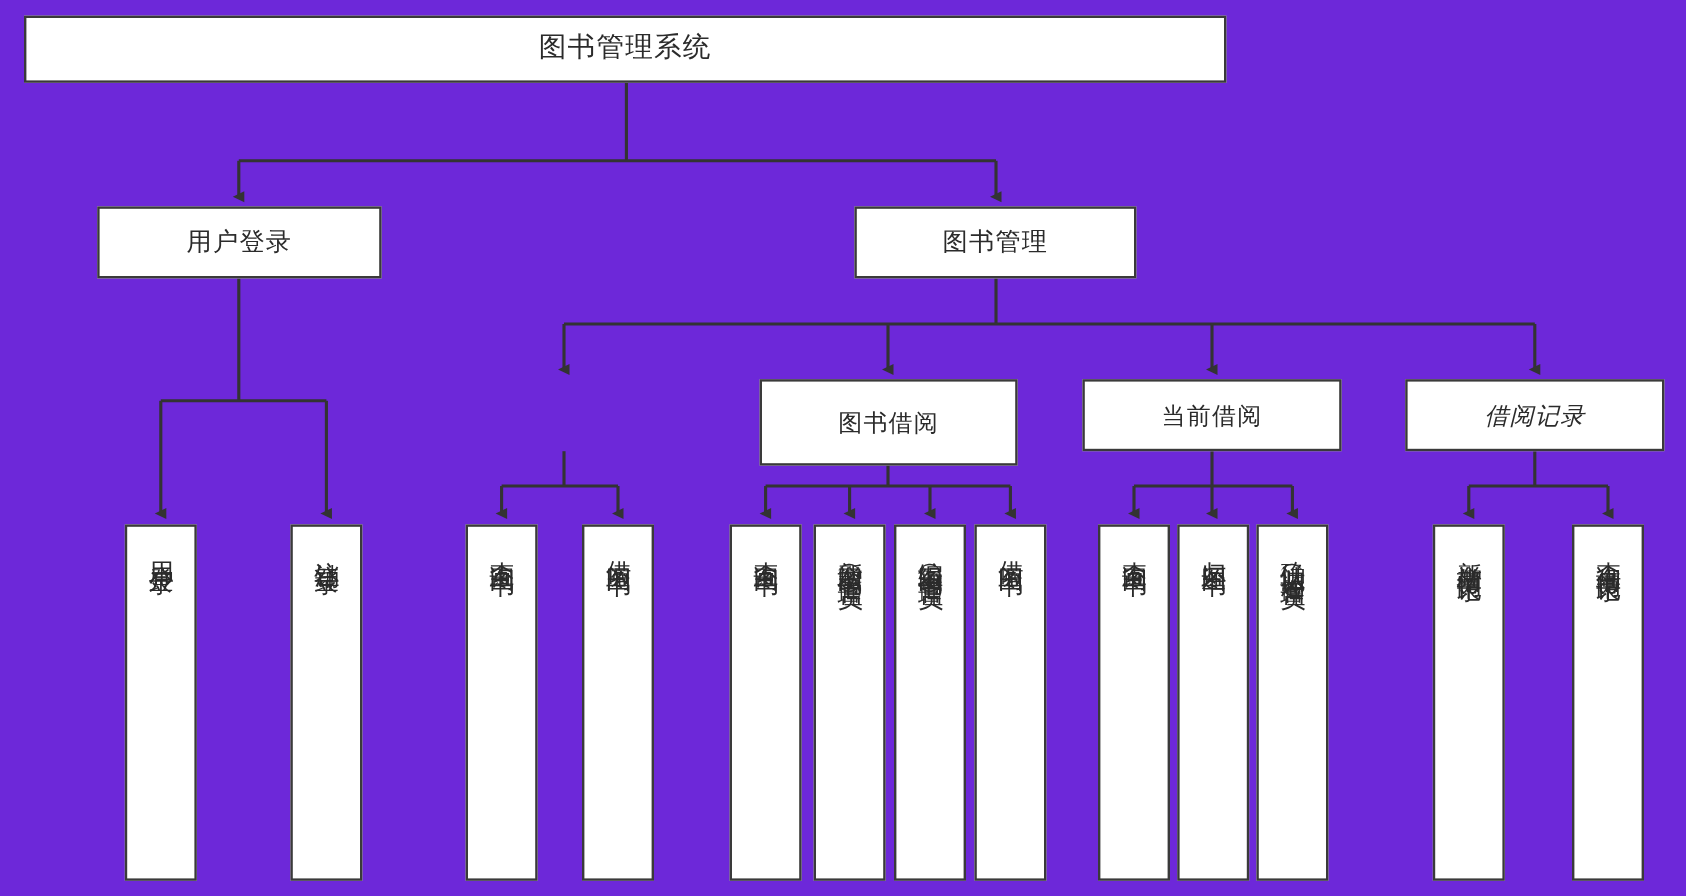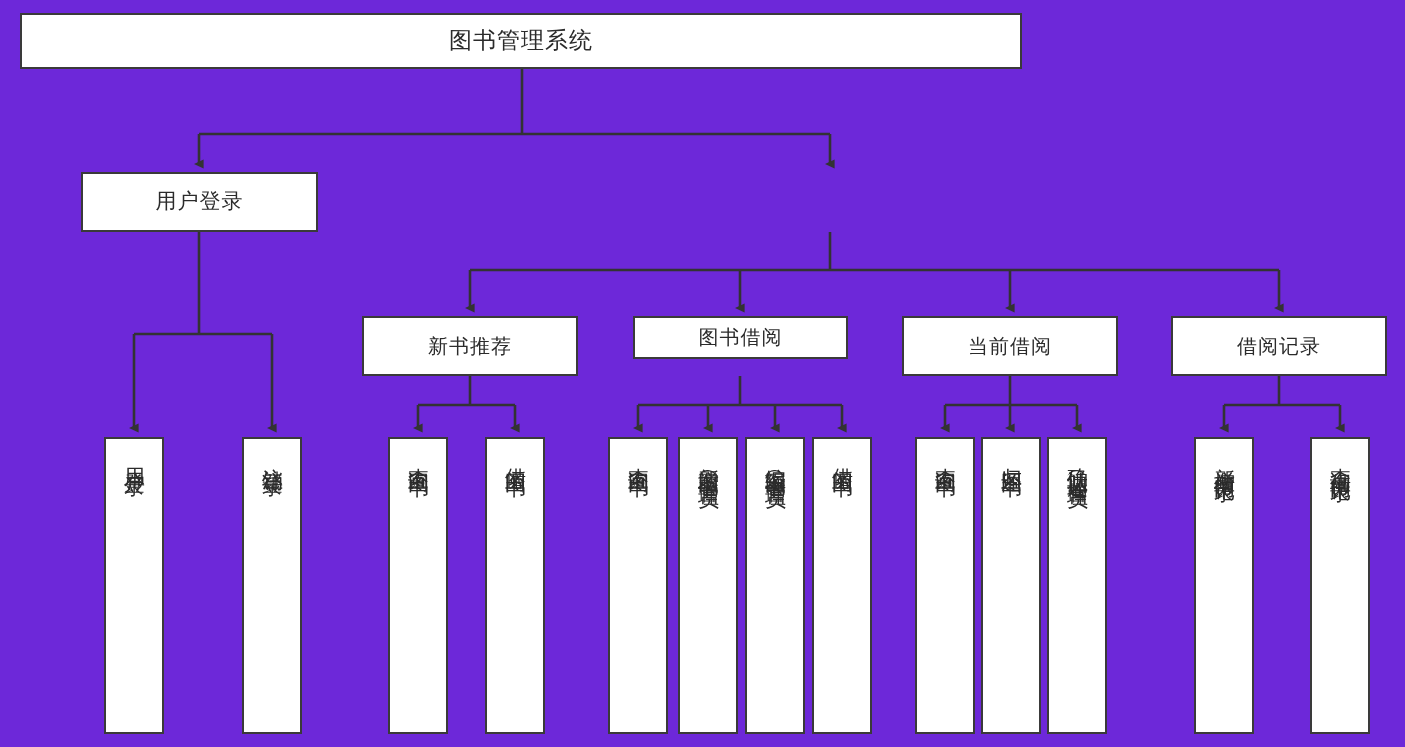--- a/index.html
+++ b/index.html
@@ -126,34 +126,34 @@
   </svg>
 
   <div class="node level0 tier-title" style="left:20px; top:13px; width:1002px; height:56px;">
     <span class="node-label">图书管理系统</span>
   </div>
 
   <div class="node tier-main" style="left:81px; top:172px; width:237px; height:60px;">
     <span class="node-label">用户登录</span>
   </div>
 
-
-  <div class="node tier-sub" style="left:362px; top:316px; width:216px; height:60px;">
-    <span class="node-label">新书推荐</span>
-  </div>
-
-  <div class="node tier-sub" style="left:633px; top:316px; width:215px; height:43px;">
+  <div class="node tier-main" style="left:712px; top:172px; width:235px; height:60px;">
+    <span class="node-label">图书管理</span>
+  </div>
+
+
+  <div class="node tier-sub" style="left:633px; top:316px; width:215px; height:72px;">
     <span class="node-label">图书借阅</span>
   </div>
 
   <div class="node tier-sub" style="left:902px; top:316px; width:216px; height:60px;">
     <span class="node-label">当前借阅</span>
   </div>
 
-  <div class="node tier-sub" style="left:1171px; top:316px; width:216px; height:60px;">
+  <div class="node tier-sub" style="left:1171px; top:316px; width:216px; height:60px;font-style:italic;">
     <span class="node-label">借阅记录</span>
   </div>
 
   <div class="node leaf" style="left:104px; top:437px; width:60px; height:297px;">
     <span class="node-label">用户登录</span>
   </div>
 
   <div class="node leaf" style="left:242px; top:437px; width:60px; height:297px;">
     <span class="node-label">注销登录</span>
   </div>

